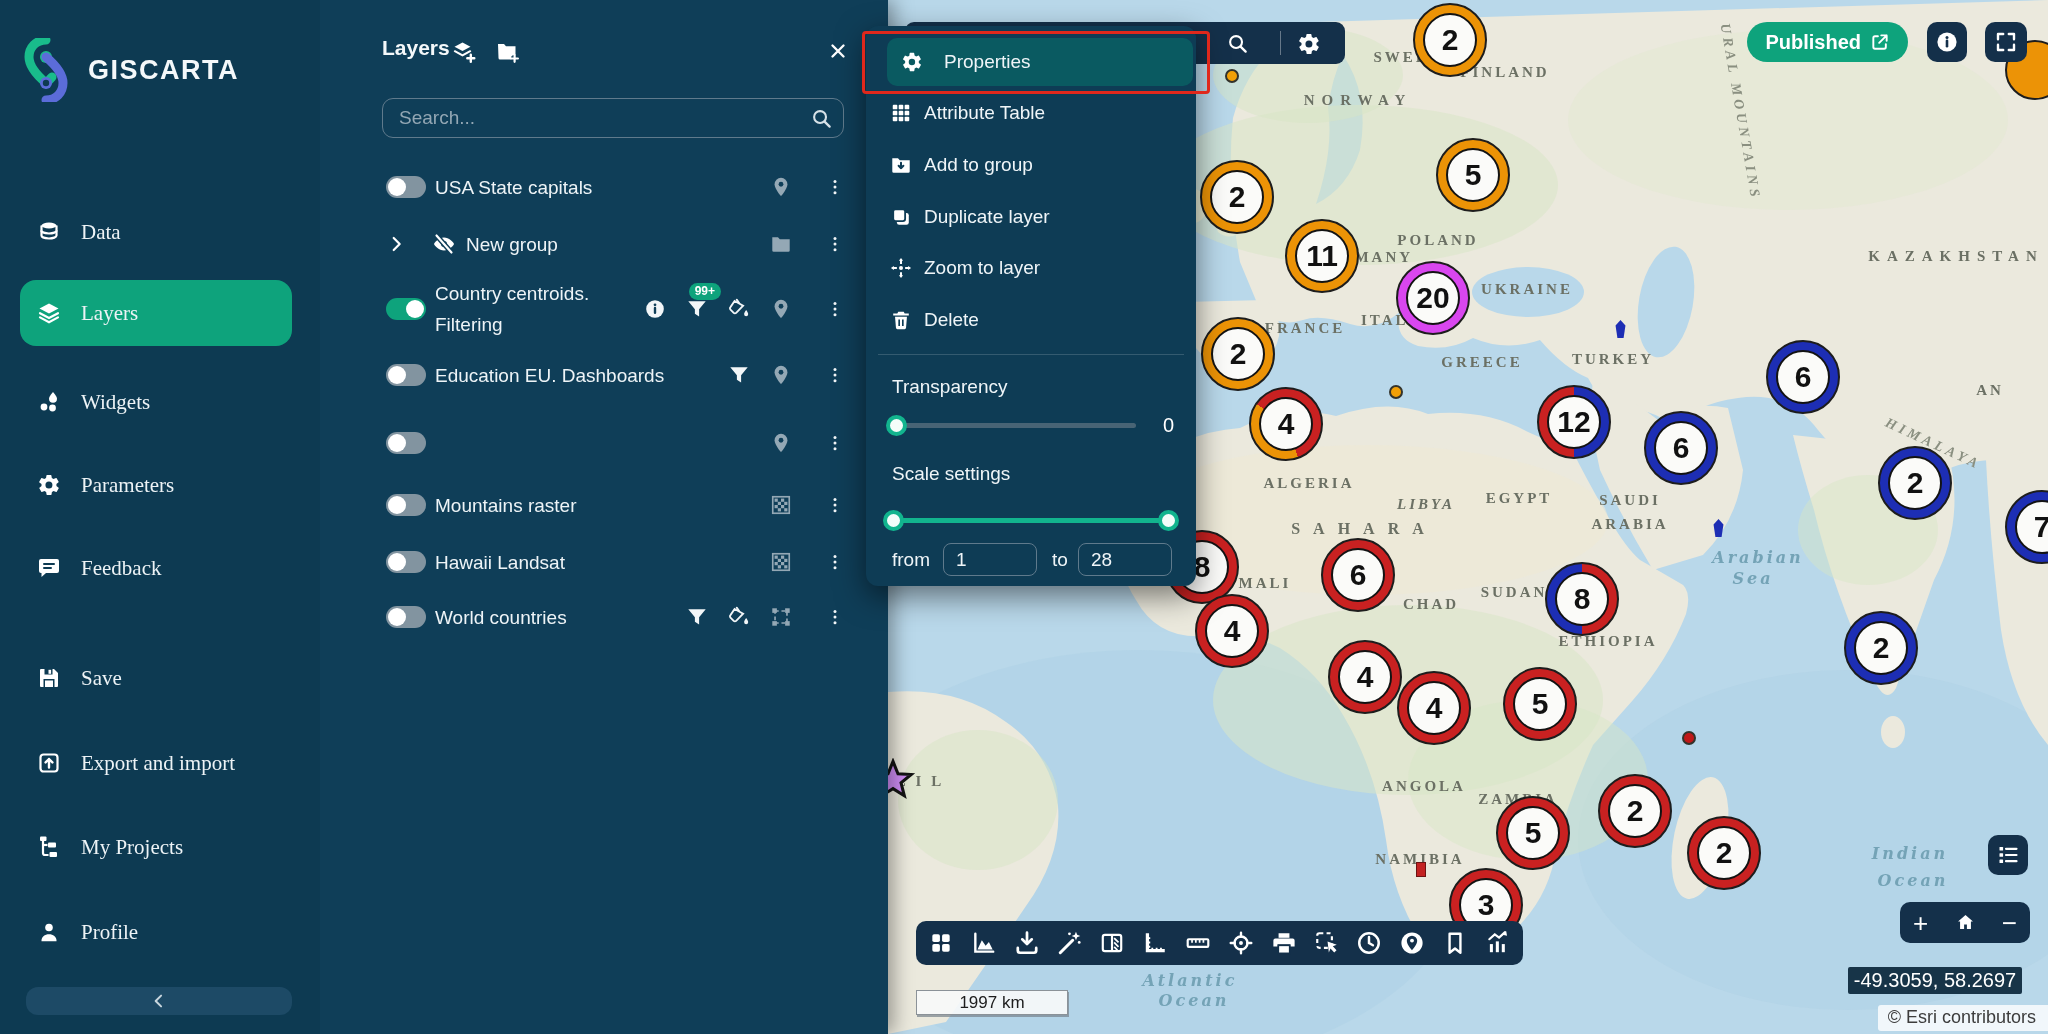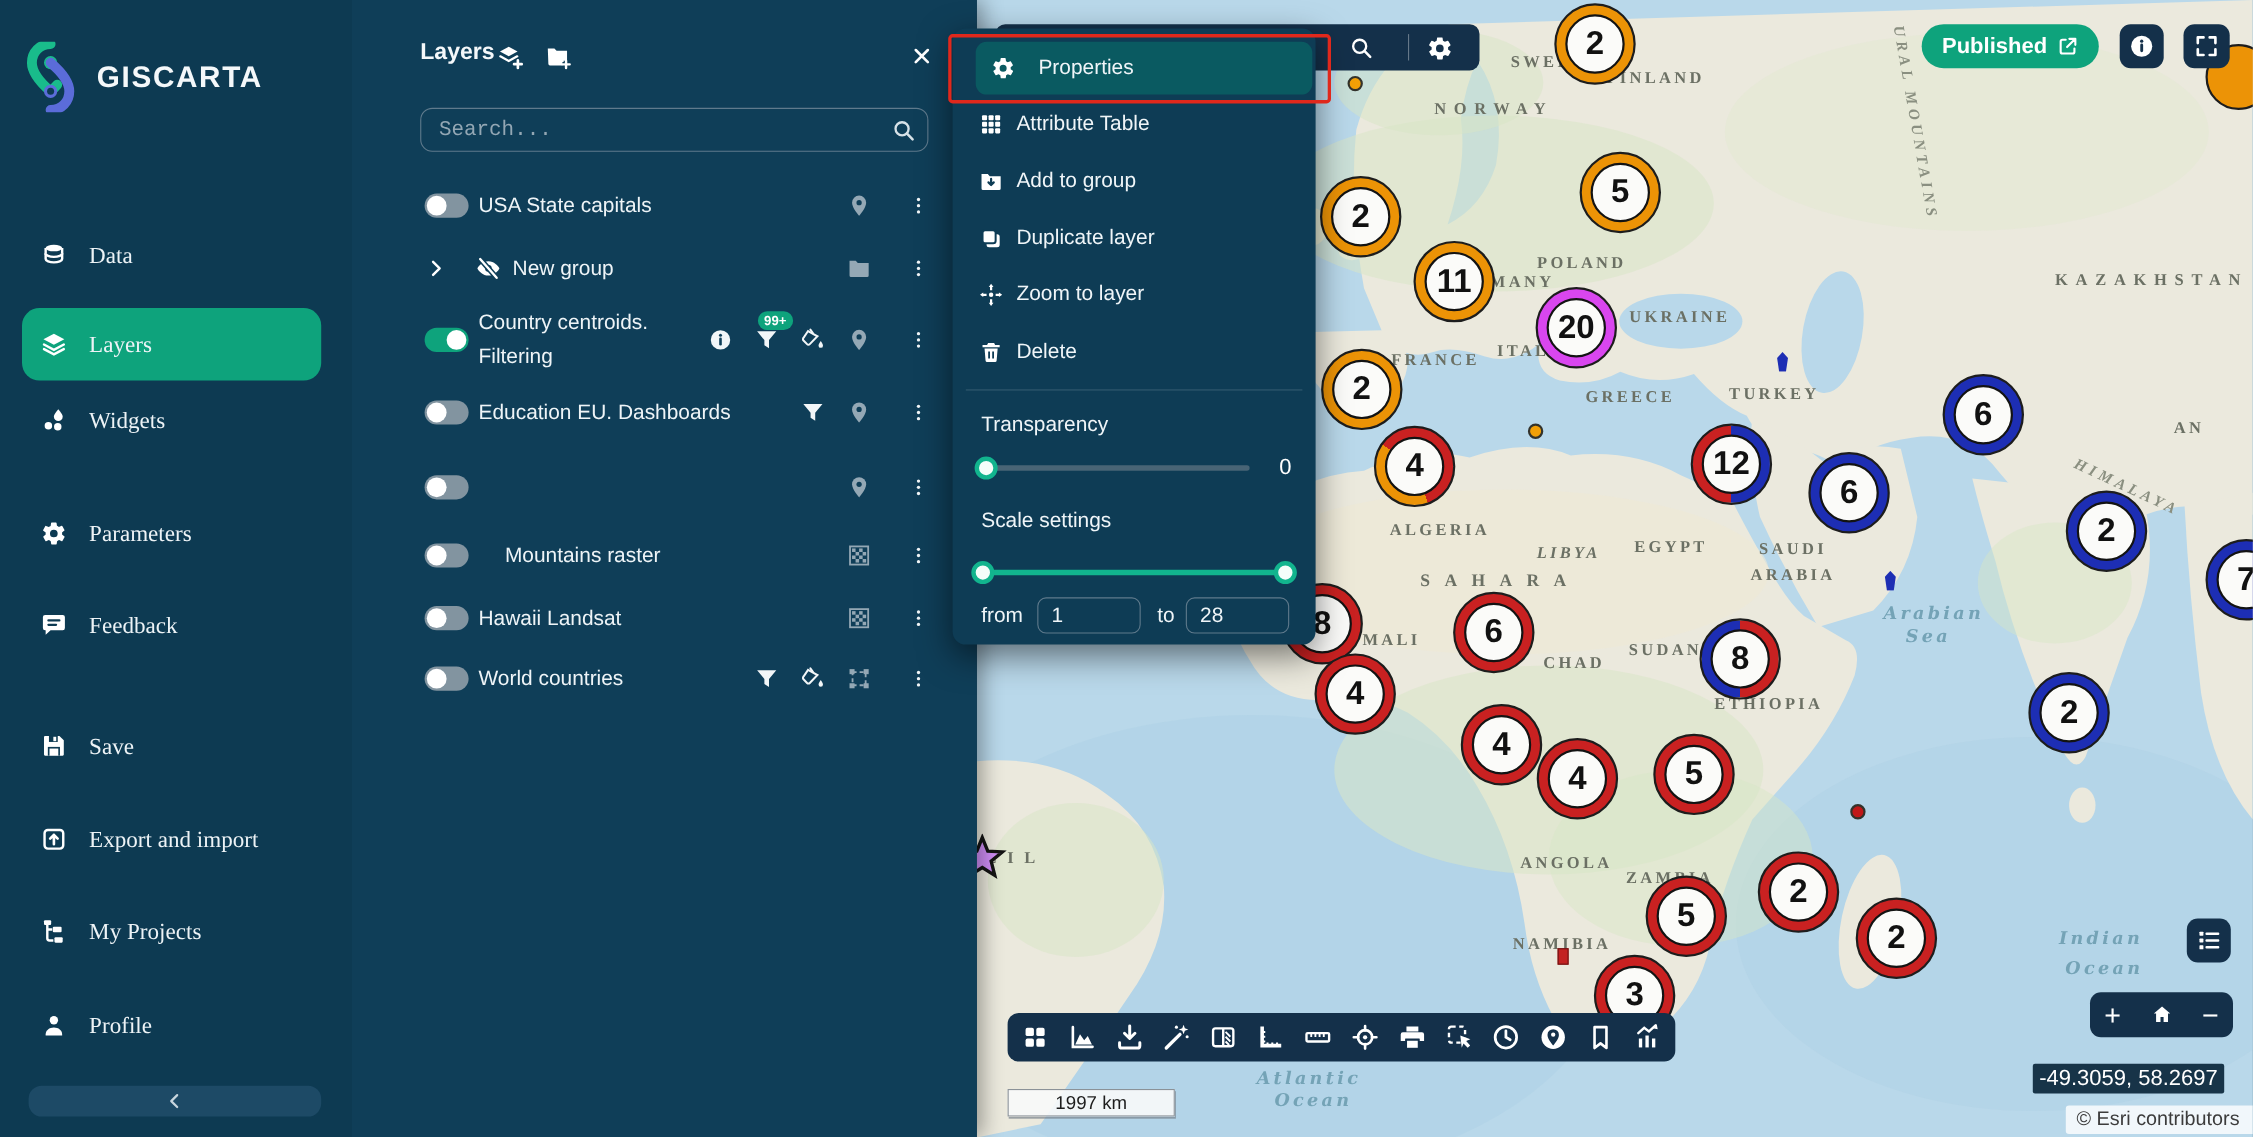--- a/index.html
+++ b/index.html
@@ -69,21 +69,21 @@
   #collapse-btn { position:absolute; left:26px; top:987px; width:266px; height:28px; border-radius:12px;
                   background:#1D4A66; display:flex; align-items:center; justify-content:center; color:#C8D6DE; cursor:pointer; }
 
   
   #layers-panel { position:absolute; left:320px; top:0; width:568px; height:1034px; background:#0F3E58; z-index:40;
                   box-shadow:6px 0 18px rgba(0,0,0,.35); }
   #panel-title { position:absolute; left:62px; top:36px; color:#F4F8FA; font-size:21px; font-weight:700; }
   .ph-icn { position:absolute; top:40px; width:24px; height:24px; color:#fff; cursor:pointer; }
   #search-wrap { position:absolute; left:62px; top:98px; width:462px; height:40px; border:1.5px solid #5F7A8C; border-radius:11px; }
   #search-input { width:100%; height:100%; background:transparent; border:none; outline:none; color:#7dd3fc;
-                  font-size:19px; padding:0 44px 0 16px; font-family:Liberation Mono, monospace; }
+                  font-size:19px; padding:0 44px 0 16px; font-family:Liberation Sans, sans-serif; }
   #search-input::placeholder { color:#93A7B4; }
   #search-icn { position:absolute; right:10px; top:8px; width:23px; height:23px; color:#D7E2E8; cursor:pointer; }
 
   .layer-row { position:absolute; left:0; width:568px; cursor:pointer; }
   .layer-label { position:absolute; left:115px; color:#EEF4F7; font-size:19px; line-height:31px; }
   .layer-label.group { left:146px; }
   .toggle { position:absolute; left:66px; width:40px; height:22px; border-radius:11px; background:rgba(150,163,173,.85); cursor:pointer; }
   .toggle .knob { position:absolute; top:2px; left:2px; width:18px; height:18px; border-radius:50%; background:#fff; }
   .toggle.on { background:#0EA37C; }
   .toggle.on .knob { left:auto; right:2px; }
@@ -473,21 +473,21 @@
       <div class="side-item active" style="top: 280px;">
         <span class="icn" style="width: 24px; height: 24px;">
           <svg viewBox="0 0 24 24" width="100%" height="100%" fill="none" stroke="none">
             <path d="M12 2.5l9.5 5L12 12.5l-9.5-5z" fill="currentColor"></path>
             <path d="M3 12.2l9 4.8 9-4.8" stroke="currentColor" stroke-width="2.2" stroke-linecap="round"></path>
             <path d="M3 16.4l9 4.8 9-4.8" stroke="currentColor" stroke-width="2.2" stroke-linecap="round"></path>
           </svg>
         </span>
         <span>Layers</span>
       </div>
-      <div class="side-item" style="top: 356px;">
+      <div class="side-item" style="top: 376px;">
         <span class="icn" style="width: 24px; height: 24px;">
           <svg viewBox="0 0 24 24" width="100%" height="100%" fill="none" stroke="none">
             <circle cx="7" cy="17" r="3.4" fill="currentColor"></circle>
             <circle cx="15.5" cy="18" r="3.4" fill="currentColor"></circle>
             <path d="M16 2c2.8 3.2 4 5.2 4 6.8a4 4 0 1 1-8 0C12 7.2 13.2 5.2 16 2z" fill="currentColor"></path>
           </svg>
         </span>
         <span>Widgets</span>
       </div>
       <div class="side-item" style="top: 459px;">
@@ -734,21 +734,21 @@
             <circle cx="12" cy="4.5" r="2" fill="currentColor"></circle>
             <circle cx="12" cy="12" r="2" fill="currentColor"></circle>
             <circle cx="12" cy="19.5" r="2" fill="currentColor"></circle>
           </svg>
         </span>
       </div>
       <div class="layer-row" style="top: 481px; height: 48px;">
         <div class="toggle" style="top: 13px;">
           <div class="knob"></div>
         </div>
-        <div class="layer-label" style="top: 9px; margin-left: 24px;">
+        <div class="layer-label" style="top: 9px;">
           <div>Mountains raster</div>
         </div>
         <div class="ricons" style="top: 13px;">
           <span class="icn" style="width: 22px; height: 22px;">
             <svg viewBox="0 0 24 24" width="100%" height="100%" fill="none" stroke="none">
               <rect x="3" y="3" width="18" height="18" stroke="currentColor" stroke-width="1.8"></rect>
               <g fill="currentColor">
                 <rect x="5" y="5" width="3.5" height="3.5"></rect>
                 <rect x="12" y="5" width="3.5" height="3.5"></rect>
                 <rect x="8.5" y="8.5" width="3.5" height="3.5"></rect>

